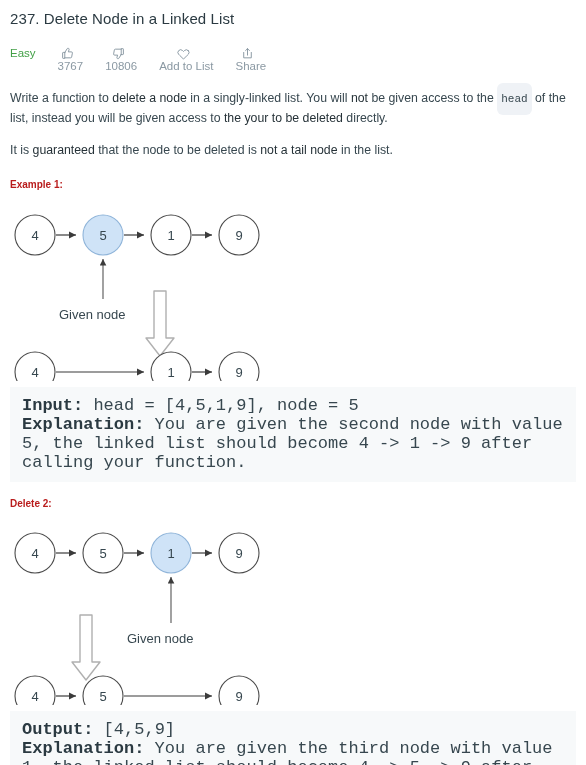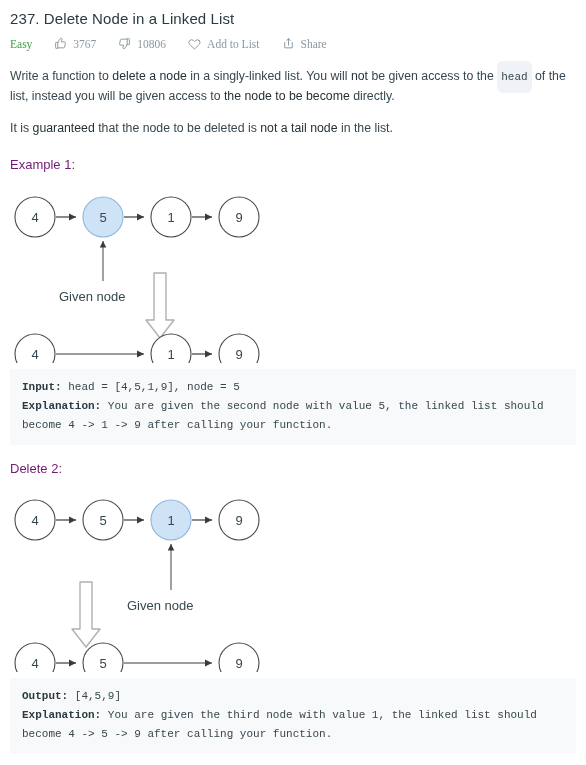--- a/index.html
+++ b/index.html
@@ -22,39 +22,39 @@
   .title {
     font-size: 15px;
     color: #2b3a42;
     font-weight: 400;
     letter-spacing: 0.1px;
     margin: 2px 0 0 0;
     line-height: 18px;
   }
   .meta-row {
     display: flex;
-    align-items: flex-end;
-    margin-top: 9px;
+    align-items: flex-start;
+    margin-top: 19px;
     font-size: 11.5px;
     color: #7f8c96;
     gap: 0;
-    font-family: Liberation Serif, serif;
   }
   .difficulty {
     color: #43a047;
     font-size: 11.5px;
     margin-right: 22px;
     font-weight: 400;
   }
   .meta-item {
     display: flex;
     align-items: center;
     margin-right: 22px;
     color: #8b99a3;
     white-space: nowrap;
+    flex-direction: column;
   }
   .meta-item .ico {
     display: inline-flex;
     align-items: center;
     margin-right: 6px;
   }
   .meta-item .txt { font-size: 11.5px; }
 
   .desc {
     margin-top: 17px;
@@ -67,34 +67,34 @@
   code.inline {
     font-family: "Liberation Mono", monospace;
     background: #eff2f6;
     color: #37474f;
     font-size: 11px;
     padding: 10px 4px;
     border-radius: 6px;
   }
 
   .example-heading {
-    font-size: 13px;
-    font-weight: 400;
-    color: #701a75;
+    font-size: 10px;
+    font-weight: 700;
+    color: #b91c1c;
     margin: 16px 0 6px 0;
   }
   .ex1-heading { margin-top: 19px; }
 
   .diagram { display: block; }
 
   .codeblock {
     background: #f7f9fa;
     padding: 9px 12px 10px 12px;
     font-family: "Liberation Mono", monospace;
-    font-size: 11px;
+    font-size: 17px;
     line-height: 19px;
     color: #37474f;
     margin-top: 6px;
     box-sizing: border-box;
   }
   .codeblock .lbl { font-weight: 700; color: #2b3a42; }
   .codeblock .line { white-space: pre-wrap; word-break: break-word; }
 
   text.nodeval {
     font-family: "Liberation Sans", sans-serif;
@@ -152,21 +152,21 @@
           <path d="M5 10v10h14V10"></path>
           <path d="M12 15V3"></path>
           <path d="M8.5 6.5L12 3l3.5 3.5"></path>
         </svg>
       </span>
       <span class="txt">Share</span>
     </span>
   </div>
 
   <div class="desc">
-    <p><span>Write a function to </span><b>delete a node</b><span> in a singly-linked list. You will </span><b>not</b><span> be given access to the </span><code class="inline">head</code><span> of the list, instead you will be given access to </span><b>the node to be become</b><span> directly.</span></p>
+    <p><span>Write a function to </span><b>delete a node</b><span> in a singly-linked list. You will </span><b>not</b><span> be given access to the </span><code class="inline">head</code><span> of the list, instead you will be given access to </span><b>the your to be deleted</b><span> directly.</span></p>
     <p><span>It is </span><b>guaranteed</b><span> that the node to be deleted is </span><b>not a tail node</b><span> in the list.</span></p>
   </div>
 
   <div class="example-heading ex1-heading">Example 1:</div>
 
   <svg class="diagram" width="566" height="185" viewBox="0 0 566 185">
     <defs>
       <marker id="ah1" markerWidth="7" markerHeight="7" refX="6" refY="3" orient="auto">
         <path d="M0,0 L6,3 L0,6 z" fill="#3b3b3b"></path>
       </marker>

